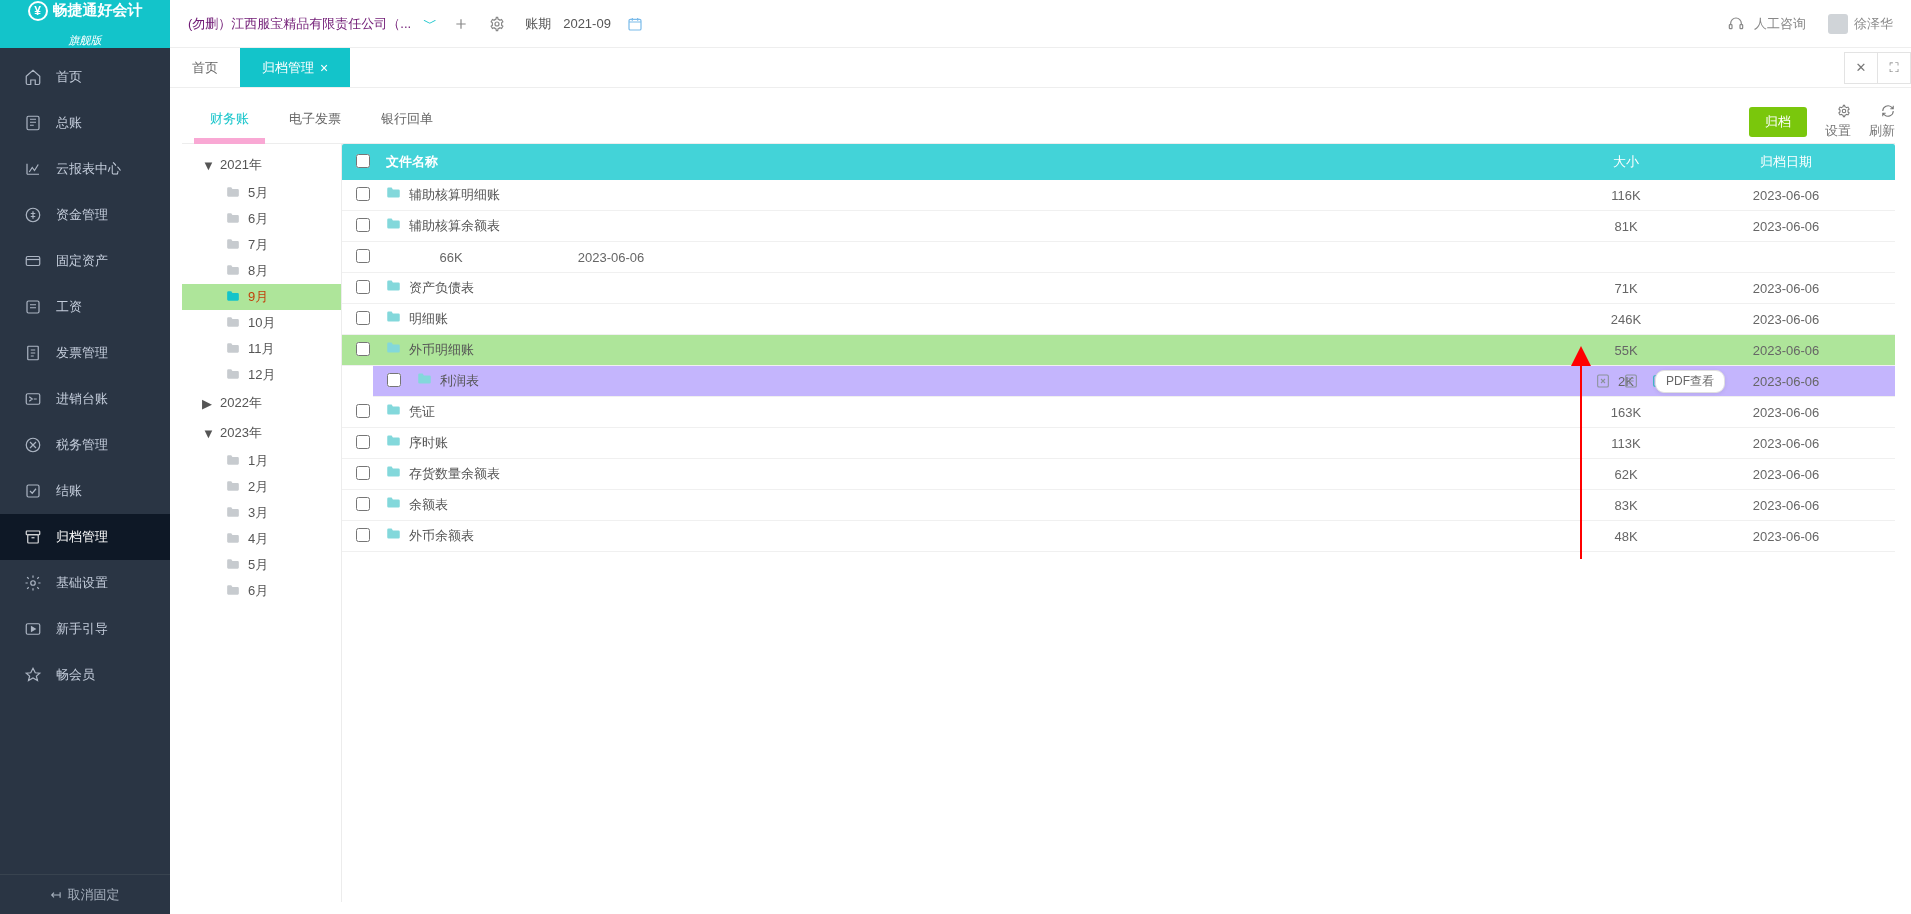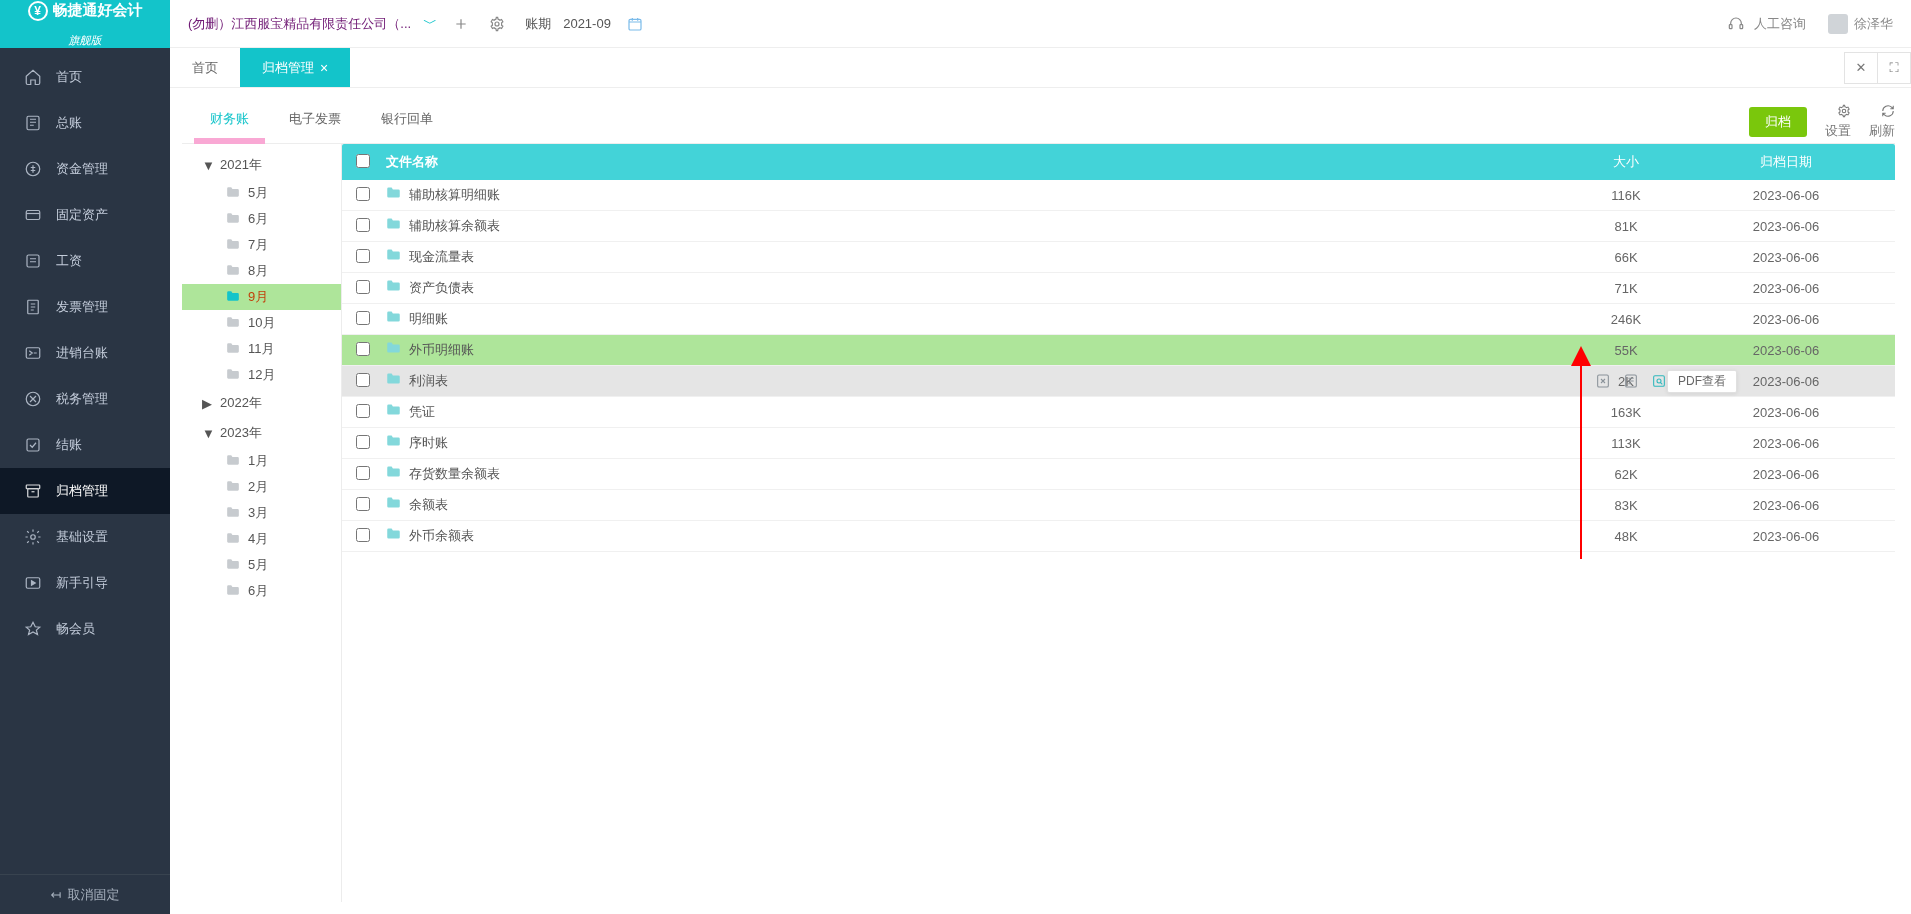--- a/index.html
+++ b/index.html
@@ -70,36 +70,36 @@
 
 .table-wrap { flex: 1; overflow: auto; position: relative; }
 .thead { display: flex; background: #43d3d8; color: #fff; height: 36px; align-items: center; padding: 0 14px; border-radius: 2px 2px 0 0; }
 .th-check { width: 30px; }
 .th-name { flex: 1; font-weight: bold; }
 .th-size { width: 130px; text-align: center; }
 .th-date { width: 190px; text-align: center; }
 .thead input[type=checkbox] { width: 14px; height: 14px; }
 
 .trow { display: flex; align-items: center; height: 31px; padding: 0 14px; border-bottom: 1px solid #f0f0f0; position: relative; }
-.trow.hovered { background: #e5e5e5; }
+.trow.hovered { background: #c4b5fd; margin-left: 31px; }
 .trow.selected { background: #aee59a; }
 .td-check { width: 30px; }
 .td-name { flex: 1; display: flex; align-items: flex-start; gap: 8px; color: #555; }
 .td-size { width: 130px; text-align: center; color: #666; }
 .td-date { width: 190px; text-align: center; color: #666; }
 .td-name .file-icon { color: #83d8db; }
 .td-name .file-icon svg { width: 15px; height: 13px; }
 .trow input[type=checkbox] { width: 14px; height: 14px; }
 
 .row-actions { position: absolute; right: 226px; display: flex; align-items: center; gap: 8px; }
 .row-actions .ract { width: 20px; height: 20px; display: inline-flex; align-items: center; justify-content: center; cursor: pointer; color: #8a9299; }
 .row-actions .ract.teal { color: #2fb8bd; }
 .row-actions svg { width: 16px; height: 16px; stroke: currentColor; fill: none; stroke-width: 1.6; }
 
-.tooltip { position: absolute; right: 158px; top: 4px; background: #fff; border: 1px solid #e0e0e0; padding: 2px 10px; font-size: 12px; color: #666; border-radius: 2px; box-shadow: 0 1px 4px rgba(0,0,0,0.08); }
+.tooltip { position: absolute; right: 170px; top: 4px; background: #fff; border: 1px solid #e0e0e0; padding: 2px 10px; font-size: 12px; color: #666; border-radius: 9px; box-shadow: 0 1px 4px rgba(0,0,0,0.08); }
 
 
 .arrow-anno { position: absolute; pointer-events: none; }
 .arrow-anno svg { overflow: visible; }
 </style>
 </head>
 <body>
 
 <div class="app">
 
@@ -121,20 +121,29 @@
           <span>首页</span>
         </div>
         <div class="side-item">
           <span class="side-icon">
             <svg viewBox="0 0 24 24">
               <rect x="4" y="3" width="16" height="18" rx="2"></rect>
               <path d="M8 7h8M8 11h8M8 15h5"></path>
             </svg>
           </span>
           <span>总账</span>
+        </div>
+        <div class="side-item">
+          <span class="side-icon">
+            <svg viewBox="0 0 24 24">
+              <path d="M4 19V5M4 19h16"></path>
+              <path d="M7 16l4-6 3 4 5-8"></path>
+            </svg>
+          </span>
+          <span>云报表中心</span>
         </div>
         <div class="side-item">
           <span class="side-icon">
             <svg viewBox="0 0 24 24">
               <circle cx="12" cy="12" r="9"></circle>
               <path d="M9 10h6M9 14h6M12 7v10"></path>
             </svg>
           </span>
           <span>资金管理</span>
         </div>
@@ -440,26 +449,20 @@
                   <span class="file-icon"><svg viewBox="0 0 24 20" fill="currentColor">
                       <path d="M2 4a2 2 0 0 1 2-2h5l2 3h9a2 2 0 0 1 2 2v9a2 2 0 0 1-2 2H4a2 2 0 0 1-2-2z"></path>
                     </svg></span>
                   <span>辅助核算余额表</span>
                 </div>
                 <div class="td-size">81K</div>
                 <div class="td-date">2023-06-06</div>
               </div>
               <div class="trow">
                 <div class="td-check"><input type="checkbox" style=""></div>
-                <div class="td-name">
-                  <span class="file-icon"><svg viewBox="0 0 24 20" fill="currentColor">
-                      <path d="M2 4a2 2 0 0 1 2-2h5l2 3h9a2 2 0 0 1 2 2v9a2 2 0 0 1-2 2H4a2 2 0 0 1-2-2z"></path>
-                    </svg></span>
-                  <span>现金流量表</span>
-                </div>
                 <div class="td-size">66K</div>
                 <div class="td-date">2023-06-06</div>
               </div>
               <div class="trow">
                 <div class="td-check"><input type="checkbox" style=""></div>
                 <div class="td-name">
                   <span class="file-icon"><svg viewBox="0 0 24 20" fill="currentColor">
                       <path d="M2 4a2 2 0 0 1 2-2h5l2 3h9a2 2 0 0 1 2 2v9a2 2 0 0 1-2 2H4a2 2 0 0 1-2-2z"></path>
                     </svg></span>
                   <span>资产负债表</span>

